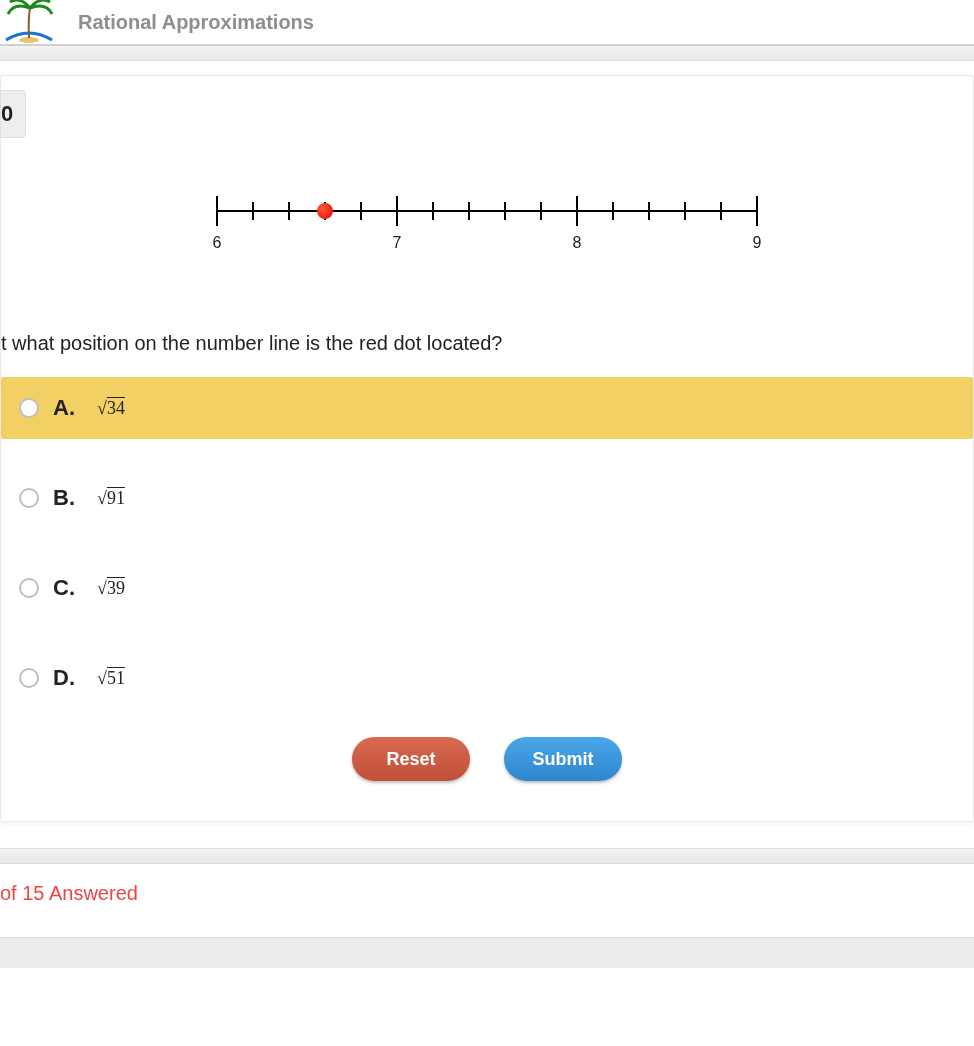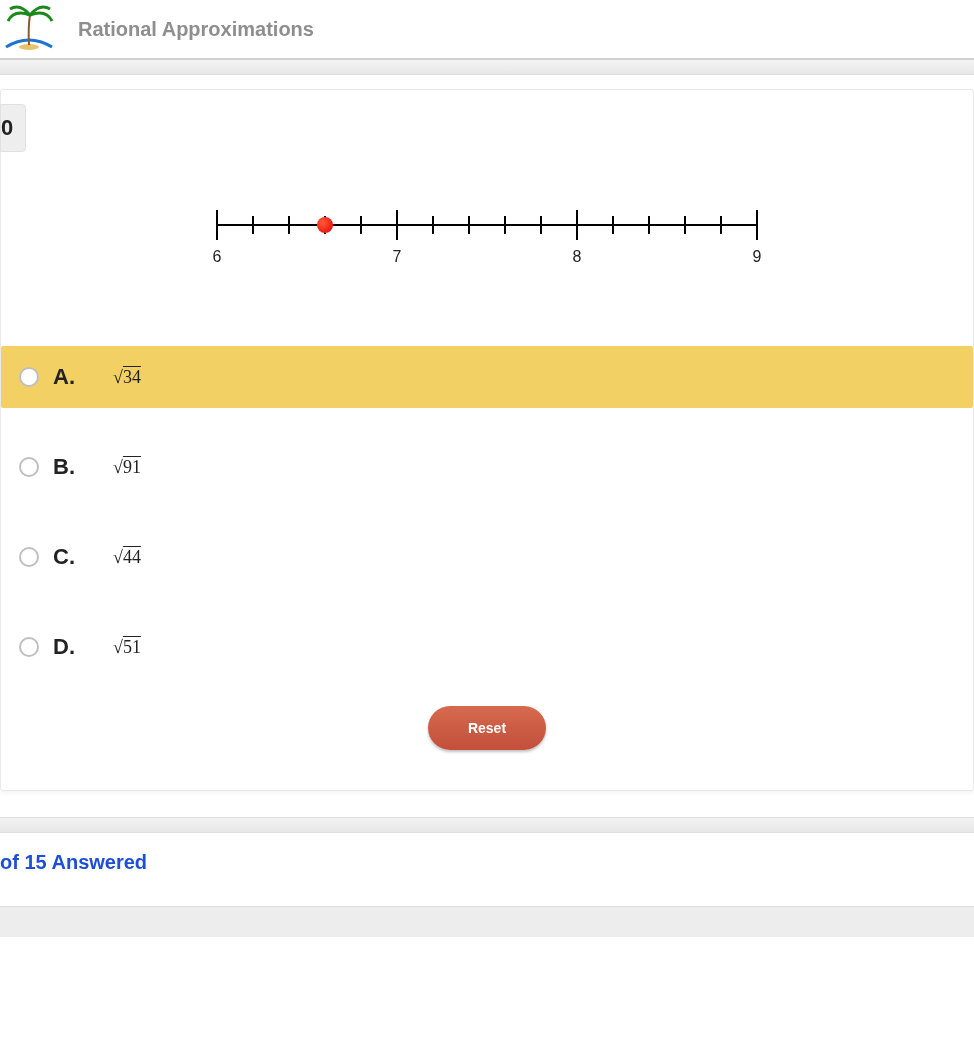--- a/index.html
+++ b/index.html
@@ -1,18 +1,18 @@
 <!DOCTYPE html>
 <html><head>
 <meta charset="utf-8">
 <style>
   html,body{margin:0;padding:0;font-family:Arial,Helvetica,sans-serif;color:#333;background:#fff;width:974px}
   
   .header{
-    display:flex;align-items:center;height:60px;
+    display:flex;align-items:center;height:46px;
     border-bottom:2px solid #d0d0d0;position:relative;
     padding-left:10px;box-sizing:border-box
   }
   .logo{
     width:40px;height:40px;position:relative;flex-shrink:0
   }
   .logo svg{position:absolute;left:-6px;top:-6px}
   .header-title{font-size:20px;font-weight:700;color:#8e8e8e;margin-left:28px}
   .decor-band{
     height:14px;background:linear-gradient(#f3f3f3,#e8e8e8);
@@ -43,36 +43,36 @@
   .choice{
     display:flex;align-items:center;padding:18px 10px 18px 18px;margin-bottom:28px;
     border-radius:2px
   }
   .choice.highlight{background:#f3d063}
   .choice .radio{
     width:20px;height:20px;border:2px solid #bfbfbf;border-radius:50%;flex-shrink:0;
     box-sizing:border-box;margin-right:14px;background:#fff
   }
   .choice .letter{font-size:22px;font-weight:700;color:#222;width:28px}
-  .choice .val{font-family:'Times New Roman',serif;font-size:18px;color:#222;margin-left:32px}
+  .choice .val{font-family:'Times New Roman',serif;font-size:18px;color:#222;margin-left:16px}
   .choice .val .radical{text-decoration:overline}
   
   .btn-row{display:flex;justify-content:center;gap:34px;margin-top:28px}
   .pill{
     min-width:118px;height:44px;border:none;border-radius:22px;color:#fff;
-    font-size:14px;font-weight:600;cursor:pointer;box-shadow:0 2px 3px rgba(0,0,0,.25)
+    font-size:18px;font-weight:600;cursor:pointer;box-shadow:0 2px 3px rgba(0,0,0,.25)
   }
   .pill.reset{background:linear-gradient(#d66a4e,#c24f3b)}
   .pill.submit{background:linear-gradient(#4aa6e8,#2f86cf)}
   
   .footer-band{
     margin-top:26px;height:14px;background:linear-gradient(#f3f3f3,#e8e8e8);
     border-top:1px solid #ddd;border-bottom:1px solid #ddd
   }
-  .progress{font-size:20px;font-weight:700;color:#1d4ed8;padding:18px 0 32px 0}
+  .progress{font-size:20px;font-weight:400;color:#ef4444;padding:18px 0 32px 0}
   .tail-band{height:30px;background:#ededed;border-top:1px solid #ddd}
 </style>
 </head>
 <body>
 
 <div class="header">
   <span class="logo">
     <svg width="50" height="50" viewBox="0 0 50 50">
       <path d="M2 44 Q25 30 48 44" fill="none" stroke="#1974d2" stroke-width="3"></path>
       <ellipse cx="25" cy="44" rx="10" ry="3" fill="#e7c36b"></ellipse>
@@ -112,45 +112,47 @@
         <div class="nl-tick" style="left: 503px;"></div>
         <div class="nl-tick major" style="left: 539px;"></div>
         <div class="nl-label" style="left: 0px;">6</div>
         <div class="nl-label" style="left: 180px;">7</div>
         <div class="nl-label" style="left: 360px;">8</div>
         <div class="nl-label" style="left: 540px;">9</div>
         <div class="nl-dot" style="left: 108px;"></div>
       </div>
   </div>
 
+  <div class="question">t what position on the number line is the red dot located?</div>
 
   <div class="choices" id="choices">
 
   <div class="choice highlight">
         <span class="radio"></span>
         <span class="letter">A.</span>
         <span class="val">√<span class="radical">34</span></span>
       </div>
       <div class="choice">
         <span class="radio"></span>
         <span class="letter">B.</span>
         <span class="val">√<span class="radical">91</span></span>
       </div>
       <div class="choice">
         <span class="radio"></span>
         <span class="letter">C.</span>
-        <span class="val">√<span class="radical">44</span></span>
+        <span class="val">√<span class="radical">39</span></span>
       </div>
       <div class="choice">
         <span class="radio"></span>
         <span class="letter">D.</span>
         <span class="val">√<span class="radical">51</span></span>
       </div>
     </div>
 
   <div class="btn-row">
     <button class="pill reset">Reset</button>
+    <button class="pill submit">Submit</button>
   </div>
 </div>
 
 <div class="footer-band"></div>
 <div class="progress">of 15 Answered</div>
 <div class="tail-band"></div>
 
 </body></html>

